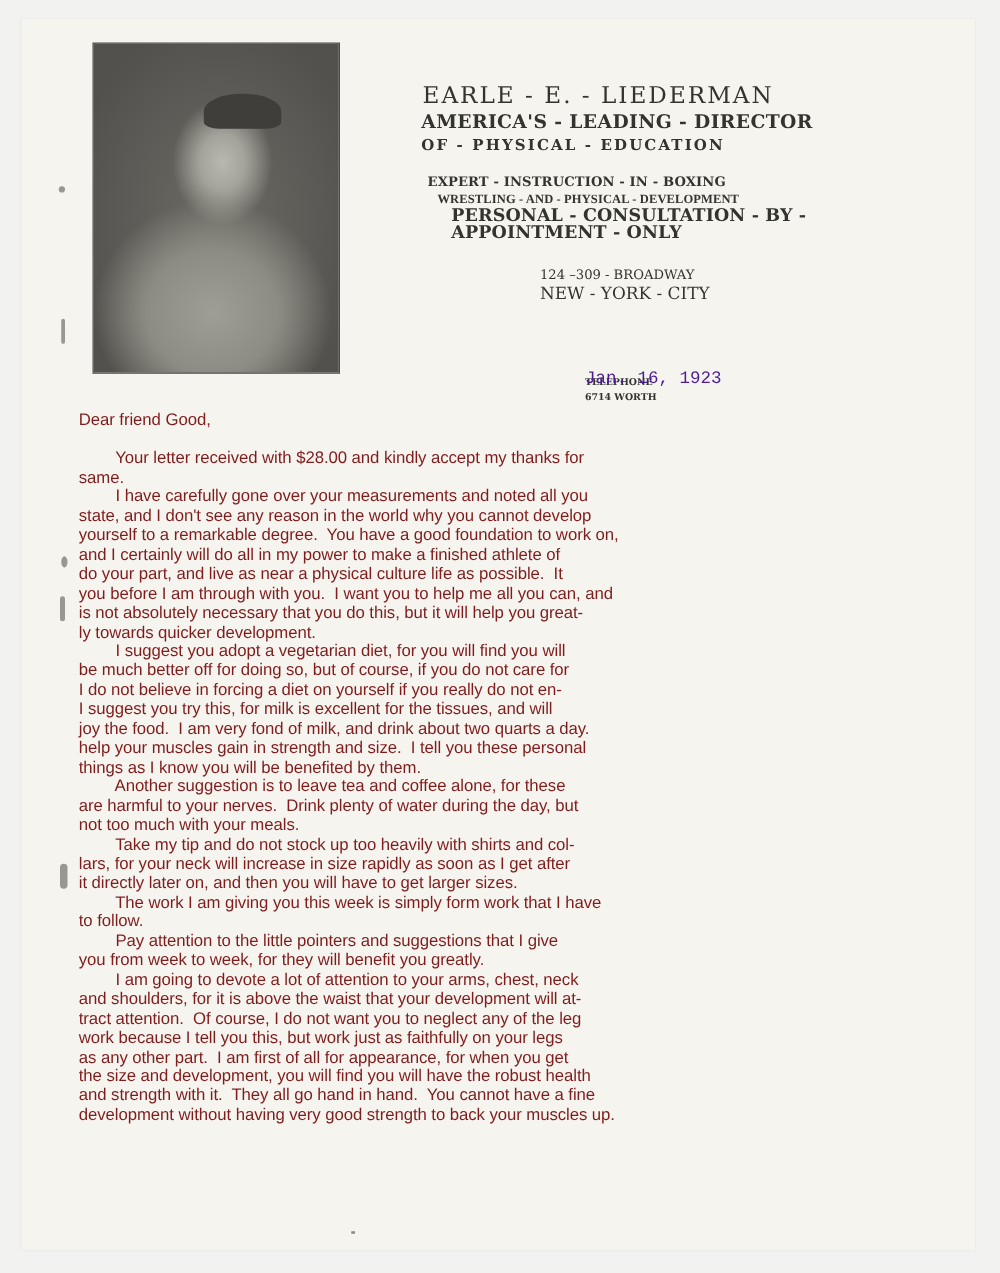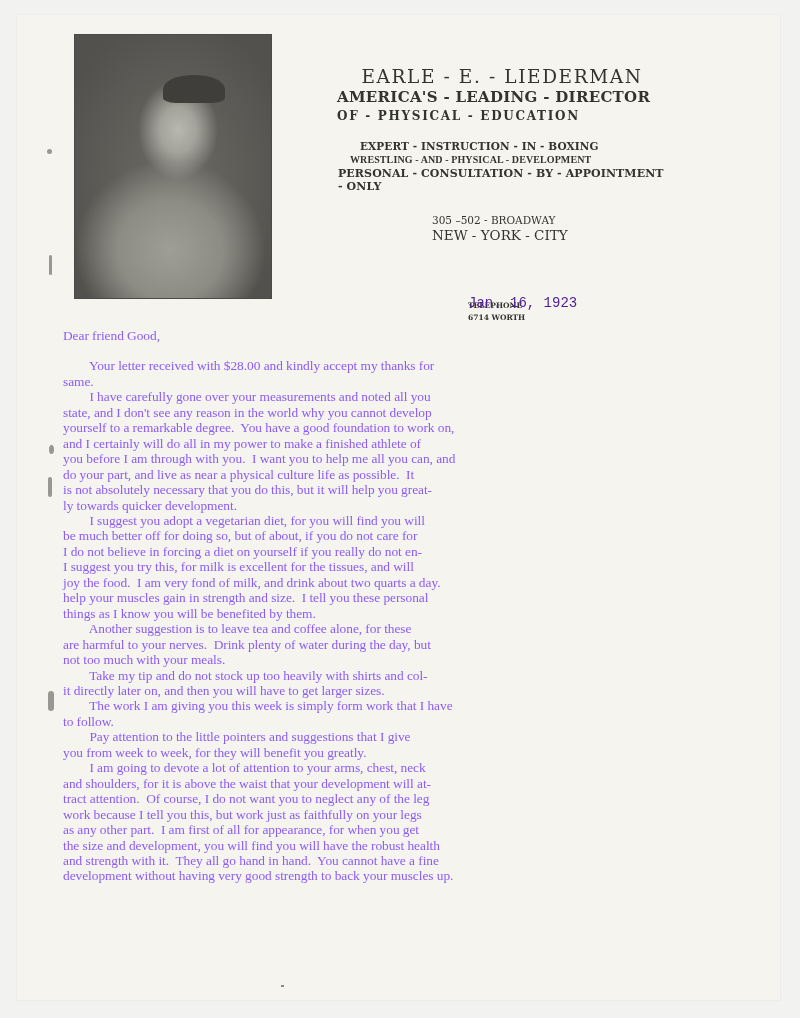--- a/index.html
+++ b/index.html
@@ -29,39 +29,39 @@
   }
   .photo .hair {
     position: absolute; left: 88px; top: 40px; width: 62px; height: 28px;
     background: #3f3e3b; border-radius: 50% 50% 20% 20%;
   }
   .letterhead {
     position: absolute; left: 336px; top: 66px; width: 330px;
     font-family: "DejaVu Serif", serif;
     color: #333330;
   }
-  .lh-name { font-size: 18.5px; letter-spacing: 1.6px; line-height: 22px; margin-left: 2px; text-align: center; }
+  .lh-name { font-size: 18.5px; letter-spacing: 1.6px; line-height: 22px; margin-left: 2px; }
   .lh-title1 { font-size: 15px; letter-spacing: 0.3px; line-height: 19px; margin-left: 1px; font-weight: bold; }
   .lh-title2 { font-size: 12px; letter-spacing: 1.7px; line-height: 19px; margin-left: 1px; font-weight: bold; }
   .lh-sub { font-size: 10.5px; font-weight: bold; line-height: 14px; letter-spacing: 0.1px; }
-  .lh-sub1 { margin-top: 13px; margin-left: 24px; }
+  .lh-sub1 { margin-top: 13px; margin-left: 6px; }
   .lh-sub2 { margin-left: 14px; font-size: 10px; font-family: Liberation Serif, serif; }
-  .lh-sub3 { margin-left: 2px; font-size: 11px; line-height: 13px; }
+  .lh-sub3 { margin-left: 25px; font-size: 14px; line-height: 13px; }
   .addr { position: absolute; left: 432px; top: 213px; font-family: "DejaVu Serif", serif; color: #333330; }
   .addr1 { font-size: 10.5px; line-height: 14px; }
   .addr2 { font-size: 13.5px; line-height: 16px; }
   .tel { position: absolute; left: 468px; top: 253px; font-family: "DejaVu Serif", serif; color: #333330; font-size: 7.5px; line-height: 12px; font-weight: bold; margin-top: 47px; }
   .date {
     position: absolute; left: 468px; top: 295px;
     font-family: "Liberation Mono", monospace; font-size: 14px; color: #4c1d95;
   }
   .letter {
     position: absolute; left: 63px; top: 328px; width: 715px;
-    font-family: Liberation Serif, serif;
-    font-size: 13.4px; color: #8b5cf6;
+    font-family: Liberation Sans, sans-serif;
+    font-size: 13.4px; color: #7f1d1d;
     line-height: 15.45px;
     letter-spacing: -0.05px;
   }
   .salutation { margin-bottom: 15px; }
   .line { white-space: pre; }
   .smudge { position: absolute; background: #5a5a55; border-radius: 50%; opacity: 0.6; }
   .pagemark { position: absolute; left: 264px; top: 970px; width: 3px; height: 2px; background: #888; }
 </style>
 </head>
 <body>
@@ -82,54 +82,55 @@
 <div class="letterhead">
   <div class="lh-name">EARLE - E. - LIEDERMAN</div>
   <div class="lh-title1">AMERICA'S - LEADING - DIRECTOR</div>
   <div class="lh-title2">OF - PHYSICAL - EDUCATION</div>
   <div class="lh-sub lh-sub1">EXPERT - INSTRUCTION - IN - BOXING</div>
   <div class="lh-sub lh-sub2">WRESTLING - AND - PHYSICAL - DEVELOPMENT</div>
   <div class="lh-sub lh-sub3">PERSONAL - CONSULTATION - BY - APPOINTMENT - ONLY</div>
 </div>
 
 <div class="addr">
-  <div class="addr1">305 –502 - BROADWAY</div>
+  <div class="addr1">124 –309 - BROADWAY</div>
   <div class="addr2">NEW - YORK - CITY</div>
 </div>
 
 <div class="tel">
   <div>TELEPHONE</div>
   <div>6714 WORTH</div>
 </div>
 
 <div class="date">Jan. 16, 1923</div>
 
 <div class="letter">
   <div class="salutation line">Dear friend Good,</div>
   <div class="line">        Your letter received with $28.00 and kindly accept my thanks for</div>
   <div class="line">same.</div>
   <div class="line">        I have carefully gone over your measurements and noted all you</div>
   <div class="line">state, and I don't see any reason in the world why you cannot develop</div>
   <div class="line">yourself to a remarkable degree.  You have a good foundation to work on,</div>
   <div class="line">and I certainly will do all in my power to make a finished athlete of</div>
+  <div class="line">do your part, and live as near a physical culture life as possible.  It</div>
   <div class="line">you before I am through with you.  I want you to help me all you can, and</div>
-  <div class="line">do your part, and live as near a physical culture life as possible.  It</div>
   <div class="line">is not absolutely necessary that you do this, but it will help you great-</div>
   <div class="line">ly towards quicker development.</div>
   <div class="line">        I suggest you adopt a vegetarian diet, for you will find you will</div>
-  <div class="line">be much better off for doing so, but of about, if you do not care for</div>
+  <div class="line">be much better off for doing so, but of course, if you do not care for</div>
   <div class="line">I do not believe in forcing a diet on yourself if you really do not en-</div>
   <div class="line">I suggest you try this, for milk is excellent for the tissues, and will</div>
   <div class="line">joy the food.  I am very fond of milk, and drink about two quarts a day.</div>
   <div class="line">help your muscles gain in strength and size.  I tell you these personal</div>
   <div class="line">things as I know you will be benefited by them.</div>
   <div class="line">        Another suggestion is to leave tea and coffee alone, for these</div>
   <div class="line">are harmful to your nerves.  Drink plenty of water during the day, but</div>
   <div class="line">not too much with your meals.</div>
   <div class="line">        Take my tip and do not stock up too heavily with shirts and col-</div>
+  <div class="line">lars, for your neck will increase in size rapidly as soon as I get after</div>
   <div class="line">it directly later on, and then you will have to get larger sizes.</div>
   <div class="line">        The work I am giving you this week is simply form work that I have</div>
   <div class="line">to follow.</div>
   <div class="line">        Pay attention to the little pointers and suggestions that I give</div>
   <div class="line">you from week to week, for they will benefit you greatly.</div>
   <div class="line">        I am going to devote a lot of attention to your arms, chest, neck</div>
   <div class="line">and shoulders, for it is above the waist that your development will at-</div>
   <div class="line">tract attention.  Of course, I do not want you to neglect any of the leg</div>
   <div class="line">work because I tell you this, but work just as faithfully on your legs</div>
   <div class="line">as any other part.  I am first of all for appearance, for when you get</div>

